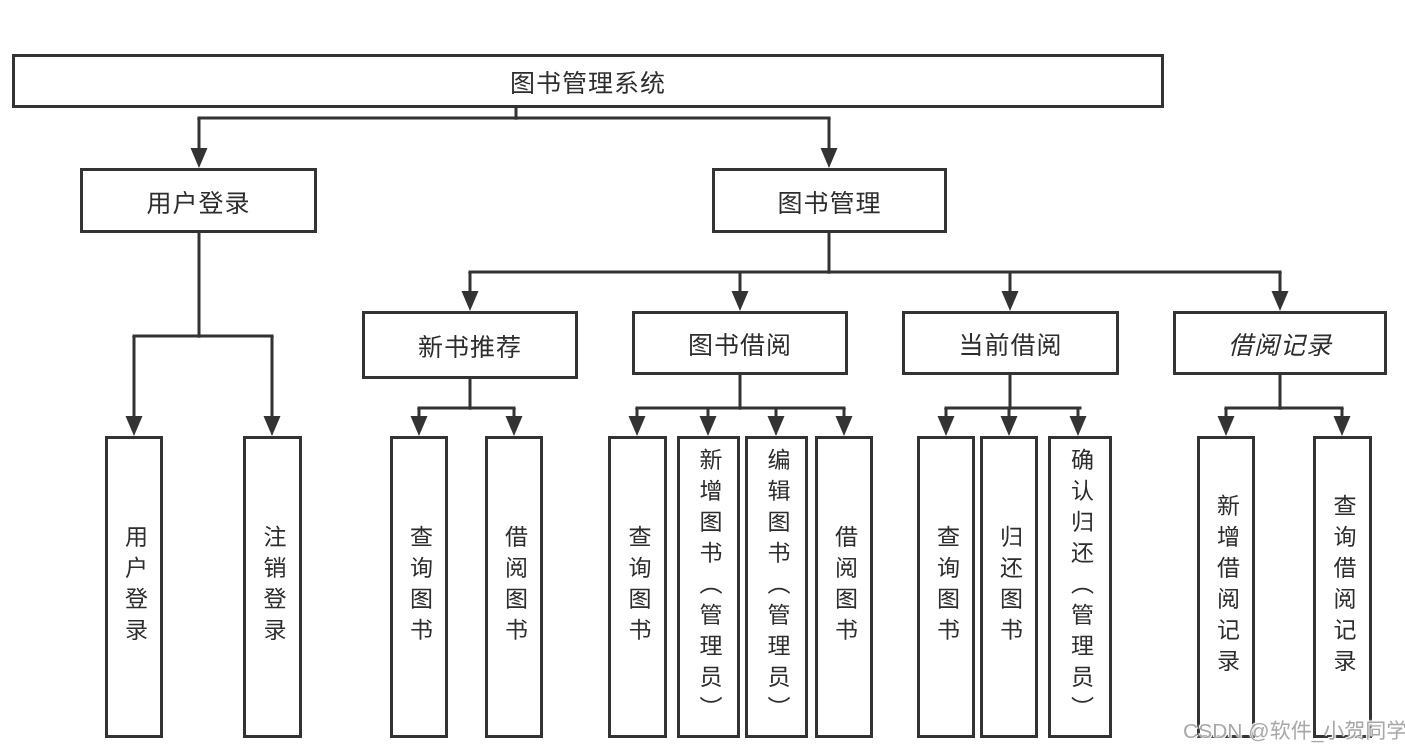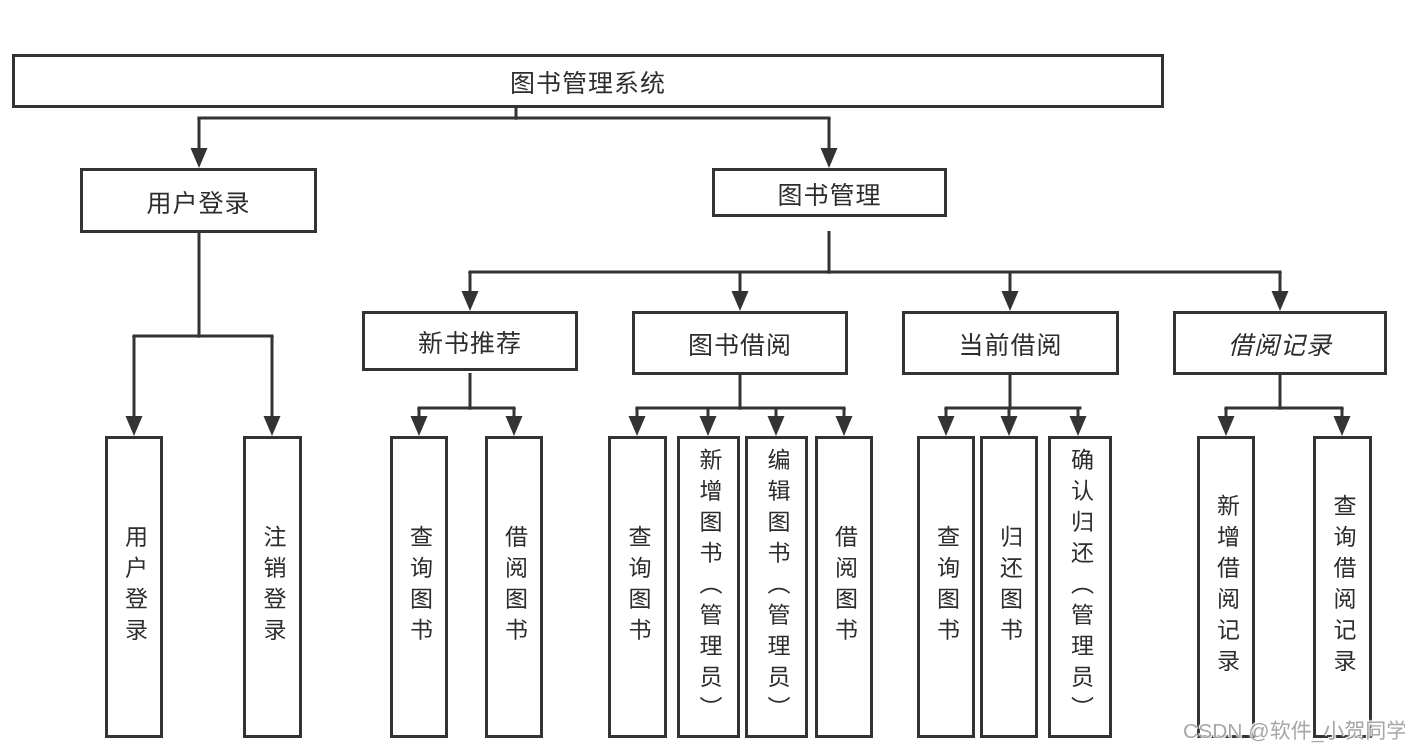--- a/index.html
+++ b/index.html
@@ -100,23 +100,23 @@
       <polygon points="1069.5,416 1086.5,416 1078,436" fill="#333333"></polygon>
       <line x1="1226" y1="408" x2="1226" y2="424" stroke="#333333" stroke-width="3"></line>
       <polygon points="1217.5,416 1234.5,416 1226,436" fill="#333333"></polygon>
       <line x1="1342" y1="408" x2="1342" y2="424" stroke="#333333" stroke-width="3"></line>
       <polygon points="1333.5,416 1350.5,416 1342,436" fill="#333333"></polygon>
     </svg>
 
   <div class="node hbox" style="left:12px;top:13px;width:1152px;height:54px;margin-top:41px;">图书管理系统</div>
 
   <div class="node hbox" style="left:80px;top:168px;width:237px;height:65px;">用户登录</div>
-  <div class="node hbox" style="left:712px;top:168px;width:235px;height:49px;">图书管理</div>
+  <div class="node hbox" style="left:712px;top:168px;width:235px;height:65px;">图书管理</div>
 
-  <div class="node hbox" style="left:362px;top:311px;width:216px;height:60px;">新书推荐</div>
+  <div class="node hbox" style="left:362px;top:311px;width:216px;height:68px;">新书推荐</div>
   <div class="node hbox" style="left:902px;top:311px;width:217px;height:64px;">当前借阅</div>
   <div class="node hbox" style="left:632px;top:311px;width:216px;height:64px;">图书借阅</div>
   <div class="node hbox" style="left:1173px;top:311px;width:214px;height:64px;font-style:italic;">借阅记录</div>
 
   <div class="node vbox" style="left:105px;top:436px;width:58px;height:302px;">用户登录</div>
   <div class="node vbox" style="left:243px;top:436px;width:59px;height:302px;">注销登录</div>
 
   <div class="node vbox" style="left:390px;top:436px;width:58px;height:302px;">查询图书</div>
   <div class="node vbox" style="left:485px;top:436px;width:58px;height:302px;">借阅图书</div>
 

